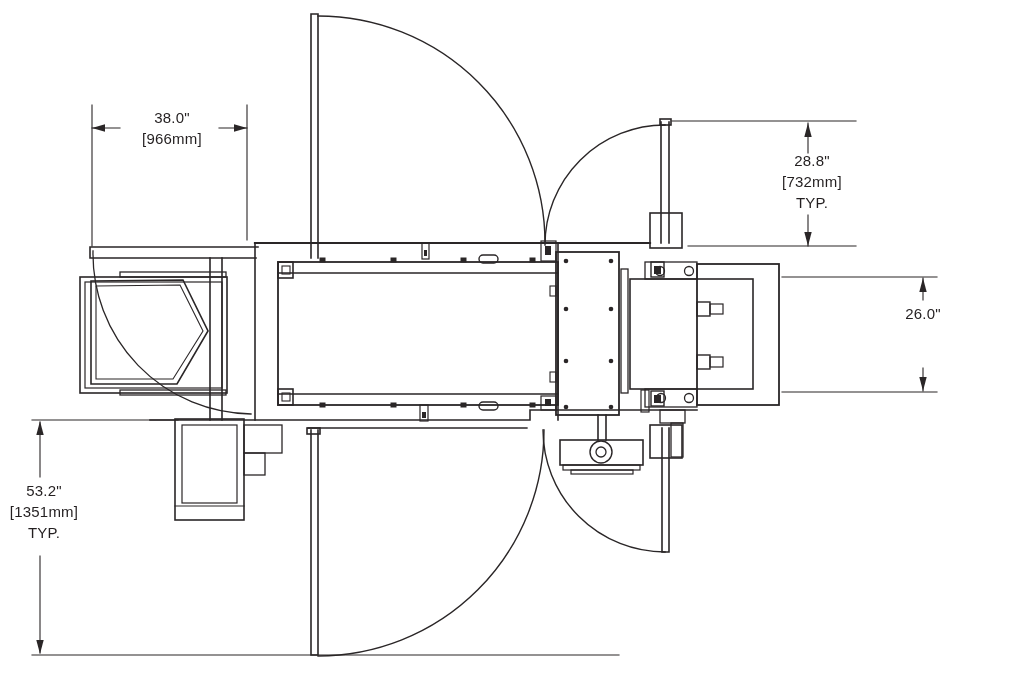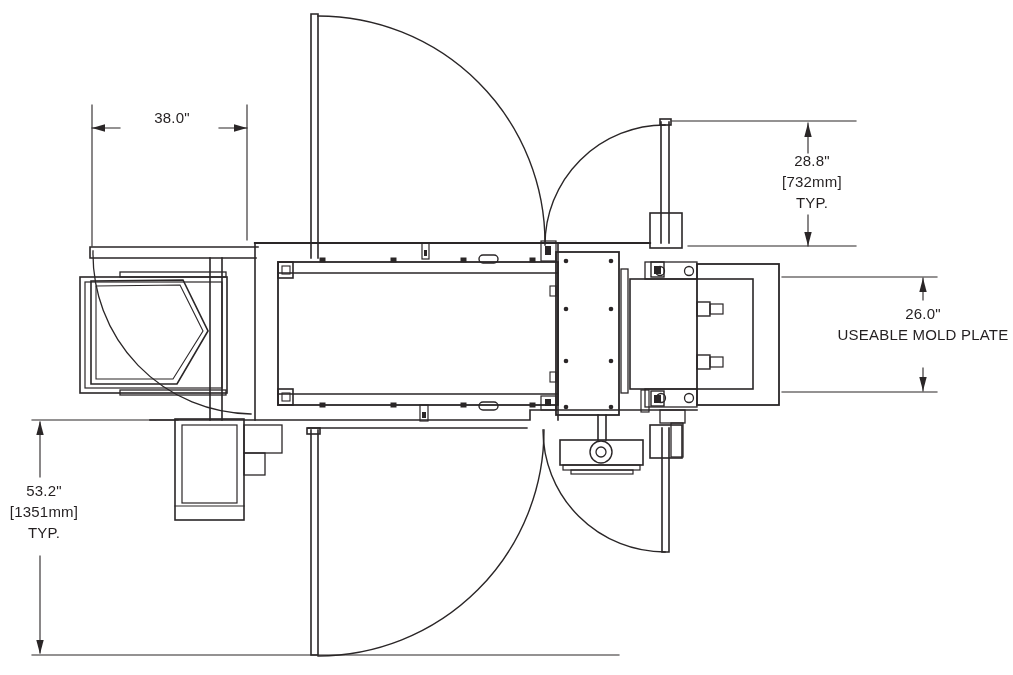--- a/index.html
+++ b/index.html
@@ -179,31 +179,31 @@
         <path d="M32,420 H178 M32,655 H619"></path>
         <path d="M40,422 V477 M40,556 V653"></path>
         <polygon points="40,421 36.3,435 43.7,435" fill="#2a2627" stroke="none"></polygon>
         <polygon points="40,654 36.3,640 43.7,640" fill="#2a2627" stroke="none"></polygon>
       </g>
     </g>
   </svg>
 
   <div class="dim-label" style="left:97px;top:107px;width:150px;">
     <div>38.0"</div>
+    <div>[966mm]</div>
   </div>
 
   <div class="dim-label" style="left:747px;top:150px;width:130px;">
     <div>28.8"</div>
     <div>[732mm]</div>
     <div>TYP.</div>
   </div>
 
   <div class="dim-label" style="left:837px;top:303px;width:172px;">
     <div>26.0"</div>
-    <div>USEABLE MOLD PLATE</div>
   </div>
 
   <div class="dim-label" style="left:0px;top:480px;width:88px;">
     <div>53.2"</div>
     <div>[1351mm]</div>
     <div>TYP.</div>
   </div>
 
 </div>
 

